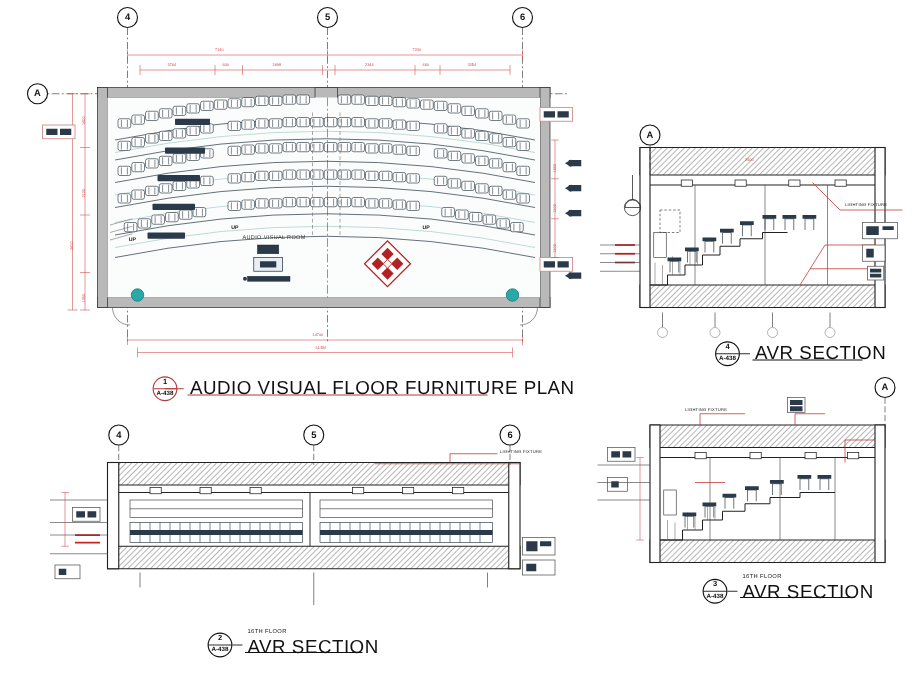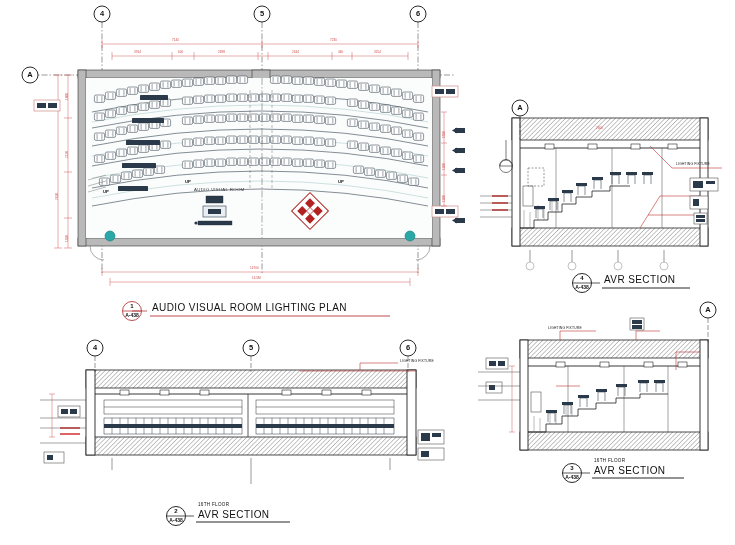--- a/index.html
+++ b/index.html
@@ -1,21 +1,21 @@
 <!DOCTYPE html>
 <html><head>
 <meta charset="utf-8">
 <style>
   html,body{margin:0;padding:0;background:#ffffff;}
   body{width:735px;height:545px;position:relative;overflow:hidden;
        font-family:"Liberation Sans",sans-serif;color:#1a1a1a;}
   .sheet{position:absolute;inset:0;}
   svg{position:absolute;top:0;left:0;width:735px;height:545px;}
   .lbl{position:absolute;white-space:nowrap;line-height:1;}
-  .ttl{font-size:10px;letter-spacing:.4px;color:#111;}
+  .ttl{font-size:15px;letter-spacing:.4px;color:#111;}
   .ttl-sm{font-size:4.6px;letter-spacing:.3px;color:#111;}
   .bub-num{font-size:6px;font-weight:bold;color:#111;text-align:center;}
   .bub-sh{font-size:5px;font-weight:bold;color:#111;text-align:center;}
   .grid-num{font-size:7.5px;font-weight:bold;color:#111;text-align:center;}
   .dim{font-size:3.1px;color:#d04a4a;letter-spacing:0px;}
   .dimv{font-size:3.1px;color:#d04a4a;transform-origin:0 0;transform:rotate(-90deg);}
   .ann{font-size:3.3px;color:#111;letter-spacing:.2px;}
   .upl{font-size:4.2px;font-weight:bold;color:#111;}
   .avr{font-size:4.4px;color:#333;letter-spacing:.3px;}
 </style>
@@ -705,21 +705,21 @@
 <div class="lbl dim" style="left:250px;top:267px;">14700</div>
 <div class="lbl dim" style="left:252px;top:277px;">14.5M</div>
 
 <div class="lbl avr" style="left:194px;top:188px;">AUDIO VISUAL ROOM</div>
 <div class="lbl upl" style="left:103px;top:190px;">UP</div>
 <div class="lbl upl" style="left:185px;top:180px;">UP</div>
 <div class="lbl upl" style="left:338px;top:180px;">UP</div>
 
 <div class="lbl bub-num" style="left:124px;top:303px;width:16px;">1</div>
 <div class="lbl bub-sh" style="left:120px;top:313px;width:24px;">A-438</div>
-<div class="lbl ttl" style="left:152px;top:303px;">AUDIO VISUAL ROOM LIGHTING PLAN</div>
+<div class="lbl ttl" style="left:152px;top:303px;">AUDIO VISUAL FLOOR FURNITURE PLAN</div>
 
 <div class="lbl grid-num" style="left:512px;top:104px;width:16px;">A</div>
 <div class="lbl ann" style="left:676px;top:163px;">LIGHTING FIXTURE</div>
 <div class="lbl dim" style="left:596px;top:127px;">2600</div>
 <div class="lbl bub-num" style="left:574px;top:275px;width:16px;">4</div>
 <div class="lbl bub-sh" style="left:570px;top:285px;width:24px;">A-438</div>
 <div class="lbl ttl" style="left:604px;top:275px;">AVR  SECTION</div>
 
 <div class="lbl grid-num" style="left:87px;top:344px;width:16px;">4</div>
 <div class="lbl grid-num" style="left:243px;top:344px;width:16px;">5</div>

